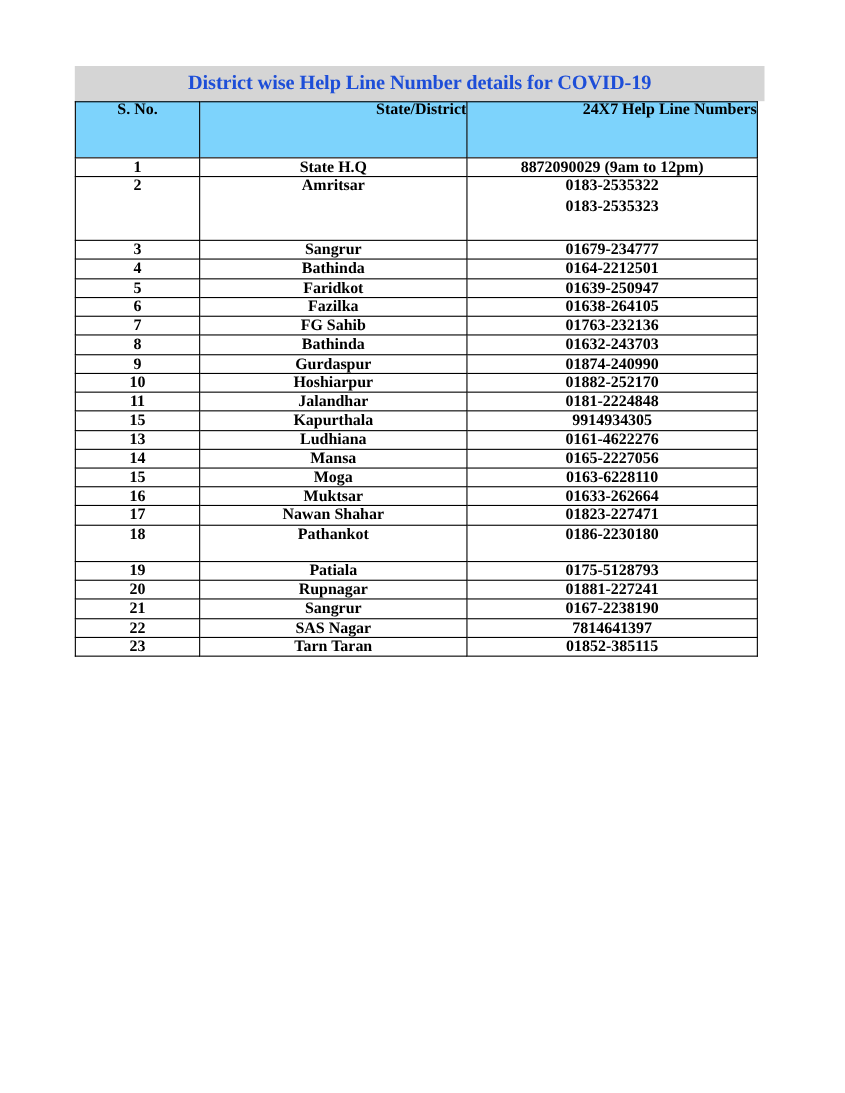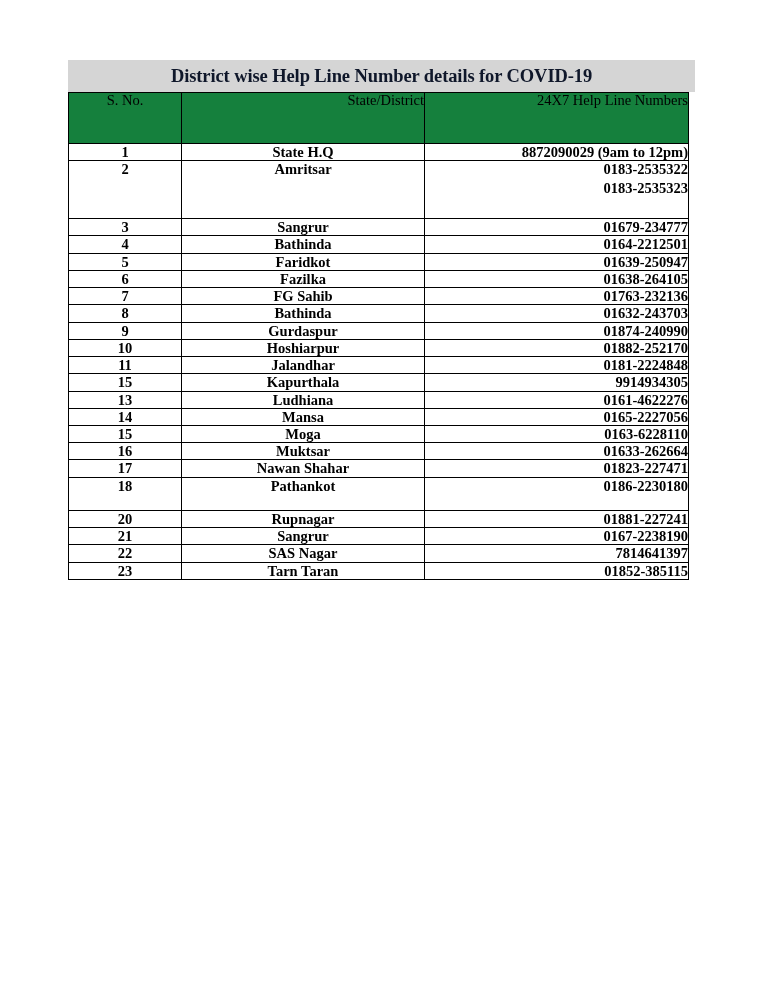--- a/index.html
+++ b/index.html
@@ -31,21 +31,21 @@
   
   .title-banner {
     width: 627px;
     background: #d5d5d5;
     text-align: center;
     font-weight: bold;
     font-size: 18.5px;
     line-height: 1;
     padding: 7px 0 6px 0;
     letter-spacing: -0.1px;
-    color: #0f172a;
+    color: #1d4ed8;
     box-sizing: border-box;
   }
 
   
   table.helpline {
     border-collapse: collapse;
     width: 620px;
     table-layout: fixed;
     margin: 0;
   }
@@ -57,22 +57,22 @@
     vertical-align: top;
     color: #000000;
   }
 
   col.c-sno    { width: 113px; }
   col.c-dist   { width: 243px; }
   col.c-num    { width: 264px; }
 
   
   tr.head-row th {
-    background: #15803d;
-    font-weight: normal;
+    background: #7dd3fc;
+    font-weight: bold;
     font-size: 14.5px;
     height: 50px;
     line-height: 1.1;
     margin-left: 40px;
   }
   th.h-sno {
     text-align: center;
     padding: 6px 0 0 0;
   }
   th.h-dist, th.h-num {
@@ -89,21 +89,21 @@
   }
   td.d-sno {
     text-align: center;
     padding: 6px 0 7px 0;
   }
   td.d-dist {
     text-align: center;
     padding: 6px 0 7px 6px;
   }
   td.d-num {
-    text-align: right;
+    text-align: center;
     padding: 6px 0 7px 5px;
   }
 
   
   tr.data-row.tall td {
     padding-bottom: 22px;
   }
   tr.data-row.extra td {
     padding-bottom: 16px;
   }
@@ -259,20 +259,27 @@
             </td>
           </tr>
           <tr class="data-row extra">
             <td class="d-sno">18</td>
             <td class="d-dist">Pathankot</td>
             <td class="d-num">
               <span class="num-line">0186-2230180</span>
             </td>
           </tr>
           <tr class="data-row">
+            <td class="d-sno">19</td>
+            <td class="d-dist">Patiala</td>
+            <td class="d-num">
+              <span class="num-line">0175-5128793</span>
+            </td>
+          </tr>
+          <tr class="data-row">
             <td class="d-sno">20</td>
             <td class="d-dist">Rupnagar</td>
             <td class="d-num">
               <span class="num-line">01881-227241</span>
             </td>
           </tr>
           <tr class="data-row">
             <td class="d-sno">21</td>
             <td class="d-dist">Sangrur</td>
             <td class="d-num">

